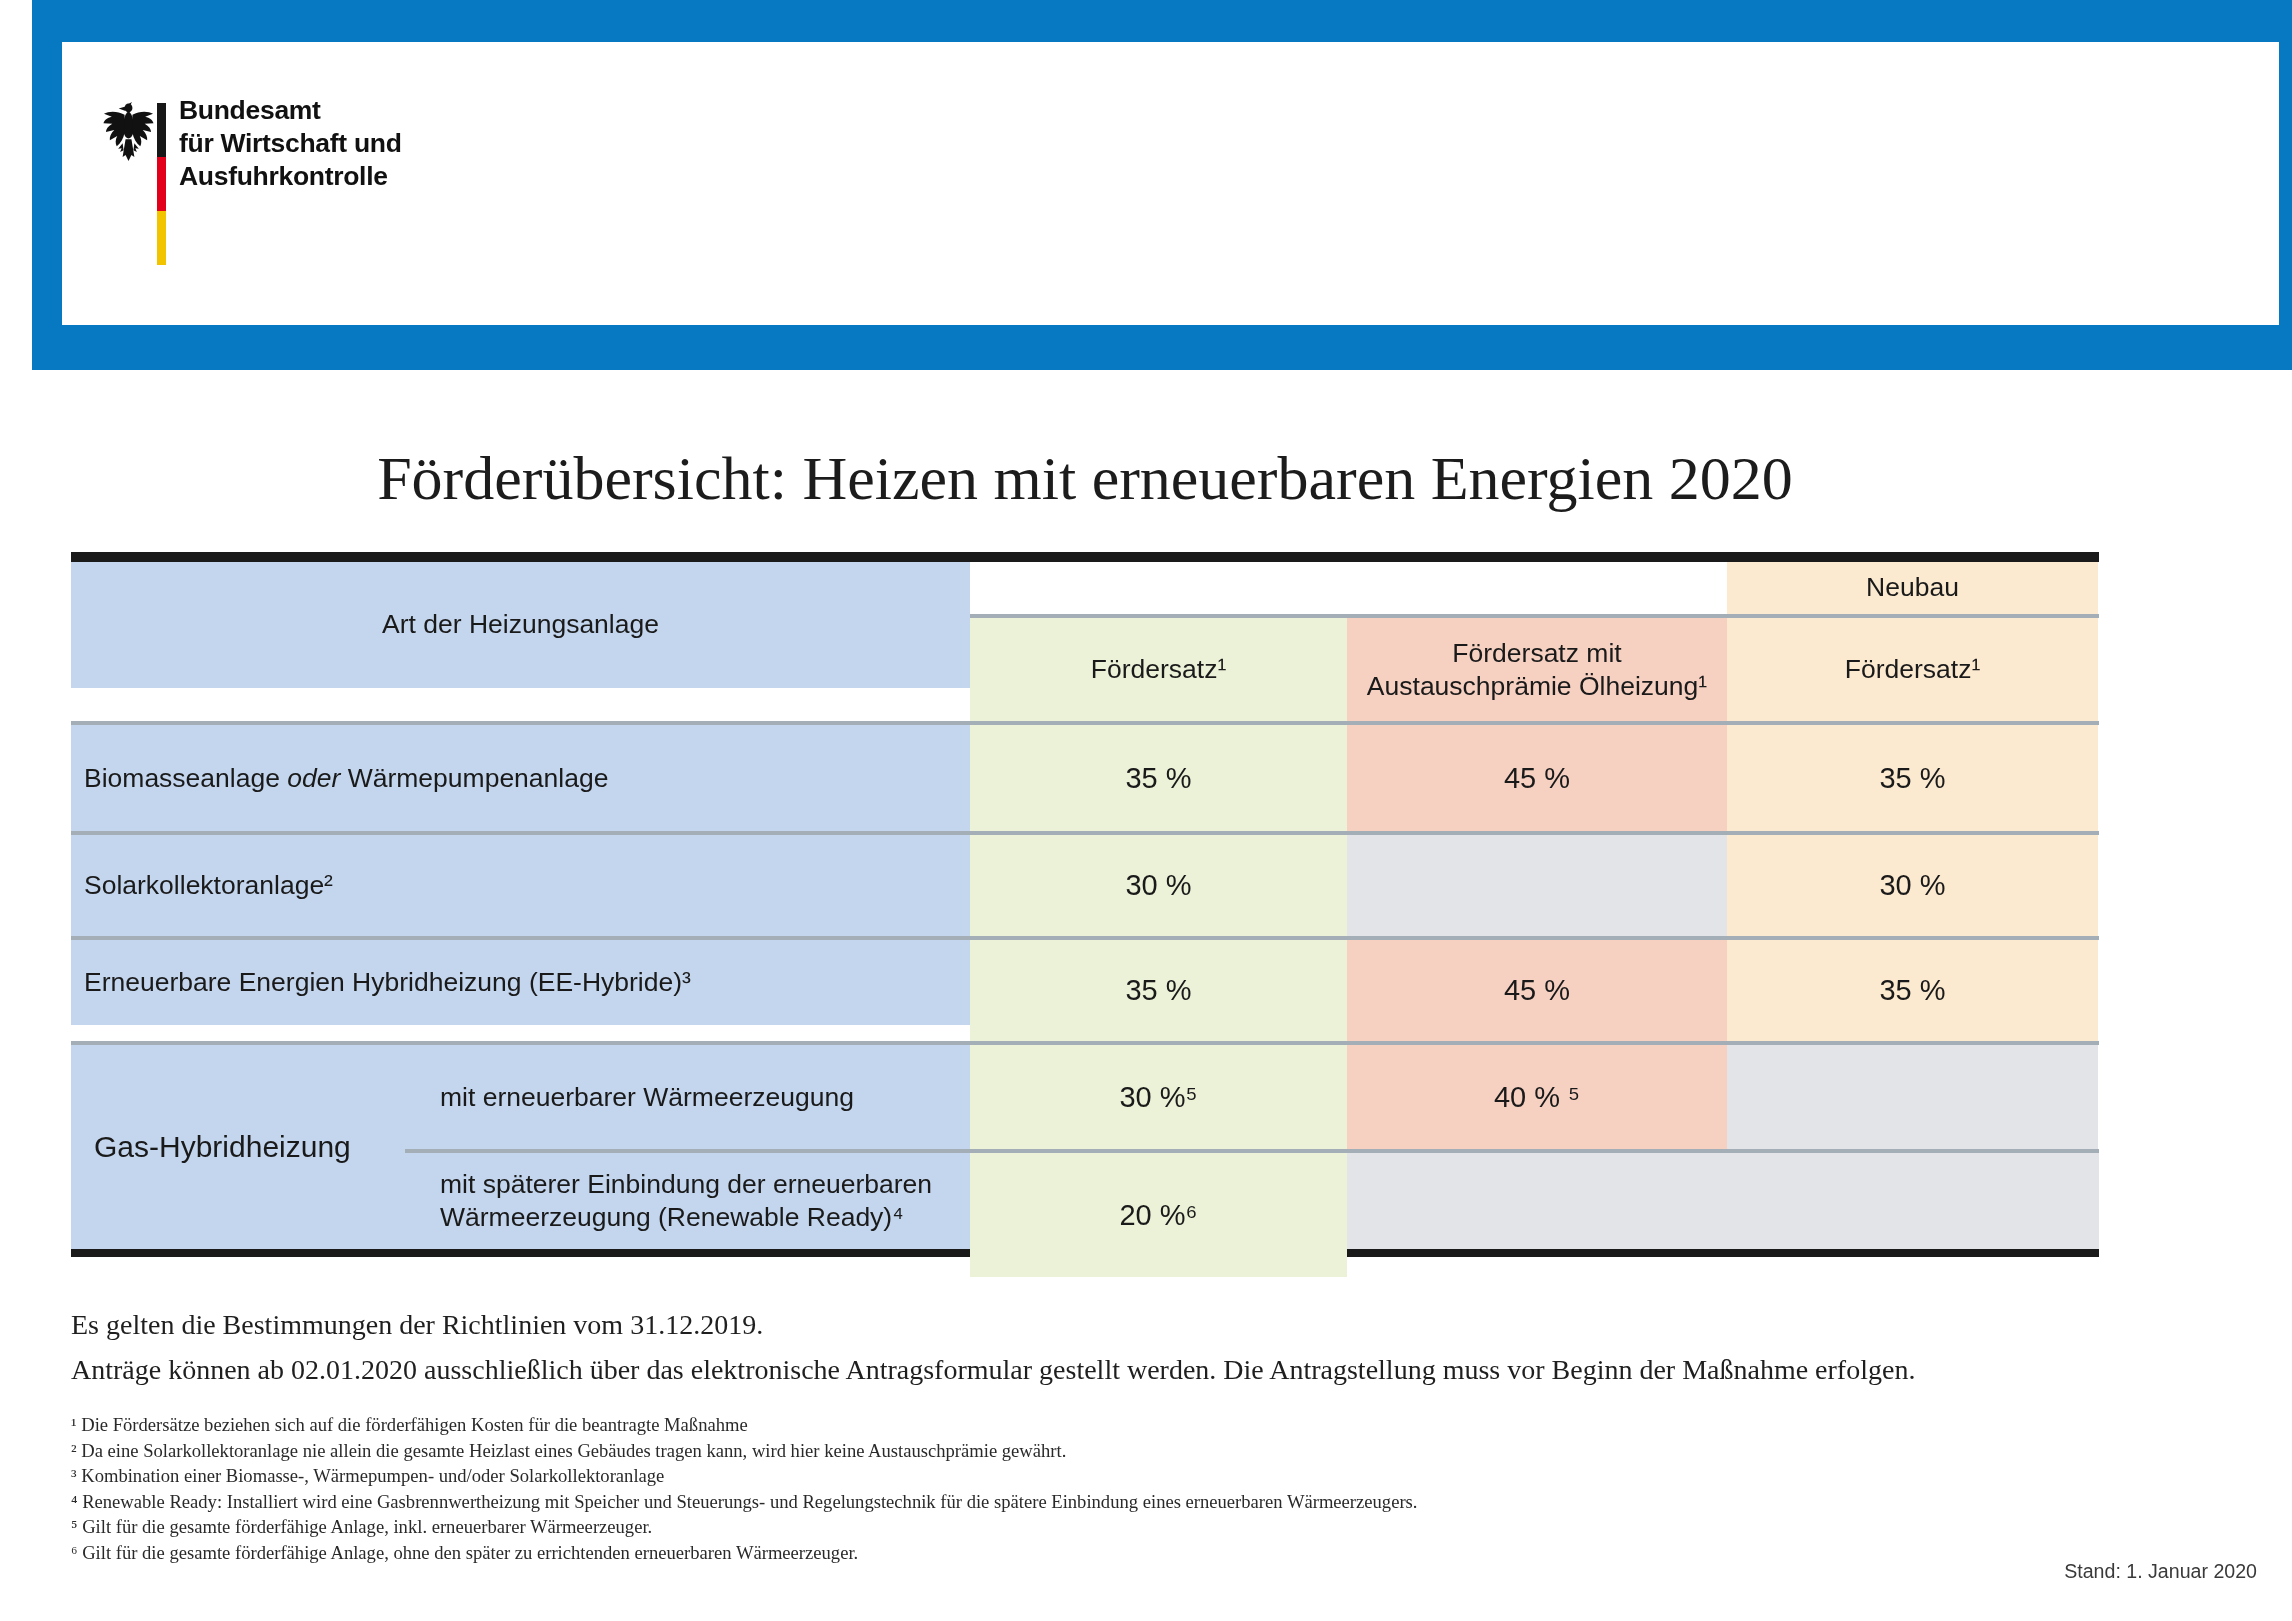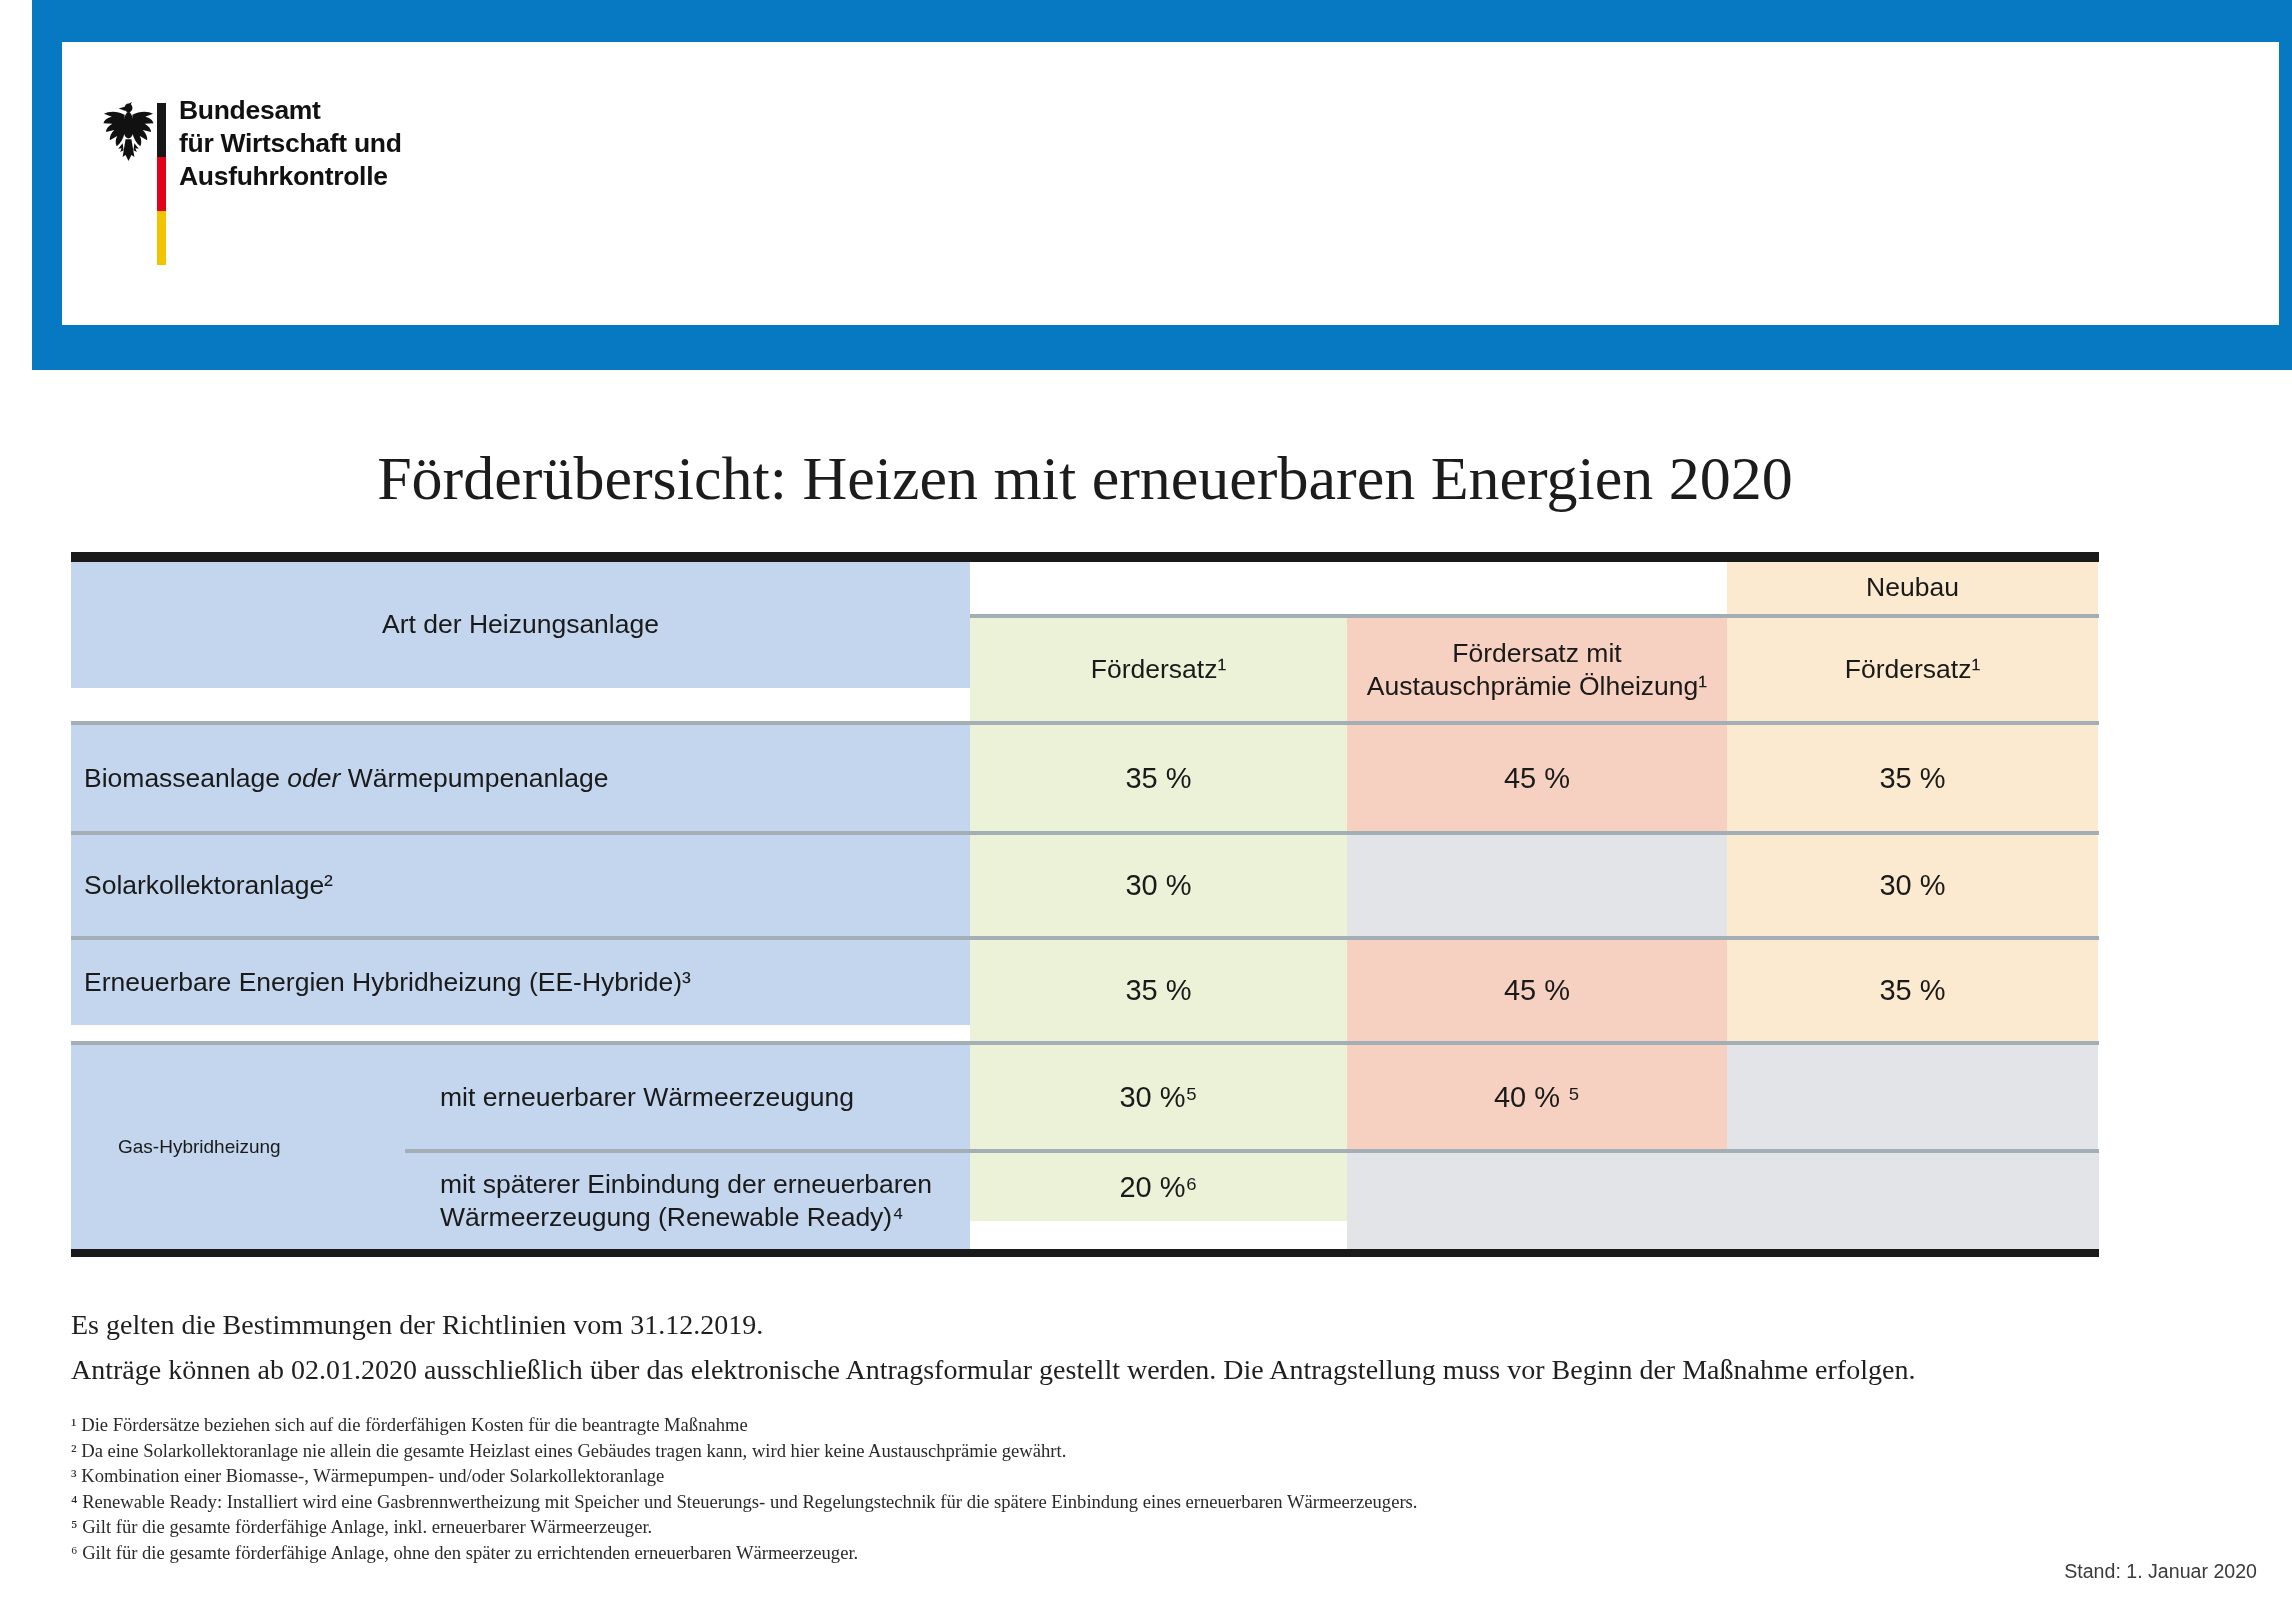--- a/index.html
+++ b/index.html
@@ -27,22 +27,22 @@
         text-align:center;font-size:26.5px;line-height:33px;color:#1a1a1a;}
   .cell.lbl{justify-content:flex-start;text-align:left;padding-left:13px;box-sizing:border-box;}
   .cell.val{font-size:29px;}
   .bgB{background:#c3d6ee;}  
   .bgY{background:#fdfbd6;}  
   .bgG{background:#ecf2d8;}  
   .bgP{background:#f6d1c2;}  
   .bgO{background:#fcead0;}  
   .bgN{background:#e2e4e8;}  
   .gasblock{position:absolute;left:0;top:493px;width:899px;height:204px;background:#c3d6ee;}
-  .gaslabel{position:absolute;left:47px;top:0;height:100%;display:flex;align-items:center;
-            font-size:19px;}
+  .gaslabel{position:absolute;left:23px;top:0;height:100%;display:flex;align-items:center;
+            font-size:30px;}
   .subcell{position:absolute;left:369px;display:flex;align-items:center;text-align:left;
            font-size:26.5px;line-height:33px;}
   .em-italic{font-style:italic;}
   
   .note{position:absolute;left:39px;font-family:"Liberation Serif",serif;font-size:28px;color:#1f1f1f;}
   .footnote{position:absolute;left:39px;font-family:"Liberation Serif",serif;font-size:18.6px;color:#2a2a2a;}
   .stand{position:absolute;left:1637px;top:1560px;width:588px;text-align:right;
          font-size:19.6px;color:#3a3a3a;}
 </style>
 </head>
@@ -160,21 +160,21 @@
       </div>
     </div>
     <div class="cell val bgG" style="left:899px;top:493px;width:377px;height:104px;">
       <span>30 %⁵</span>
     </div>
     <div class="cell val bgP" style="left:1276px;top:493px;width:380px;height:104px;">
       <span>40 % ⁵</span>
     </div>
     <div class="cell bgN" style="left:1656px;top:493px;width:371px;height:104px;"></div>
     <div class="gline" style="left:899px;top:597px;width:1129px;height:3.9px;"></div>
-    <div class="cell val bgG" style="left:899px;top:601px;width:377px;height:68px;">
+    <div class="cell val bgG" style="left:899px;top:601px;width:377px;height:124px;">
       <span>20 %⁶</span>
     </div>
     <div class="cell bgN" style="left:1276px;top:601px;width:752px;height:96px;"></div>
   </div>
 
   <div class="note" style="top:1309px;">Es gelten die Bestimmungen der Richtlinien vom 31.12.2019.</div>
   <div class="note" style="top:1354px;">Anträge können ab 02.01.2020 ausschließlich über das elektronische Antragsformular gestellt werden. Die Antragstellung muss vor Beginn der Maßnahme erfolgen.</div>
 
   <div class="footnote" style="top:1414px;">¹ Die Fördersätze beziehen sich auf die förderfähigen Kosten für die beantragte Maßnahme</div>
   <div class="footnote" style="top:1440px;">² Da eine Solarkollektoranlage nie allein die gesamte Heizlast eines Gebäudes tragen kann, wird hier keine Austauschprämie gewährt.</div>

